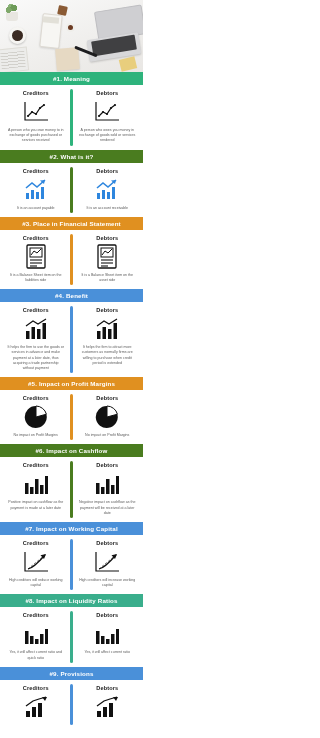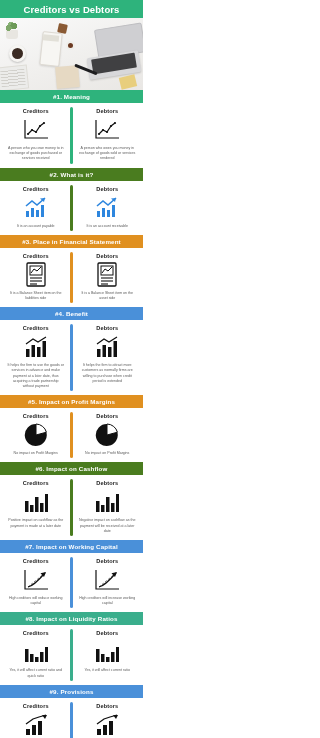--- a/index.html
+++ b/index.html
@@ -120,21 +120,20 @@
   .caption {
     font-size:3.6px; line-height:1.45; color:#5c5c5c;
     max-width:58px;
   }
 </style>
 </head>
 <body>
 
 <div class="infographic">
 
-  <div class="title-band" style="background: rgb(46, 179, 124);">Creditors vs Debtors</div>
 
   <div class="hero">
     <div class="surface"></div>
     <div class="paper-left"></div>
     <div class="paper-lines"></div>
     <div class="plant-pot"></div>
     <div class="plant-leaves"></div>
     <div class="coffee"></div>
     <div class="calculator"></div>
     <div class="calc-screen"></div>

